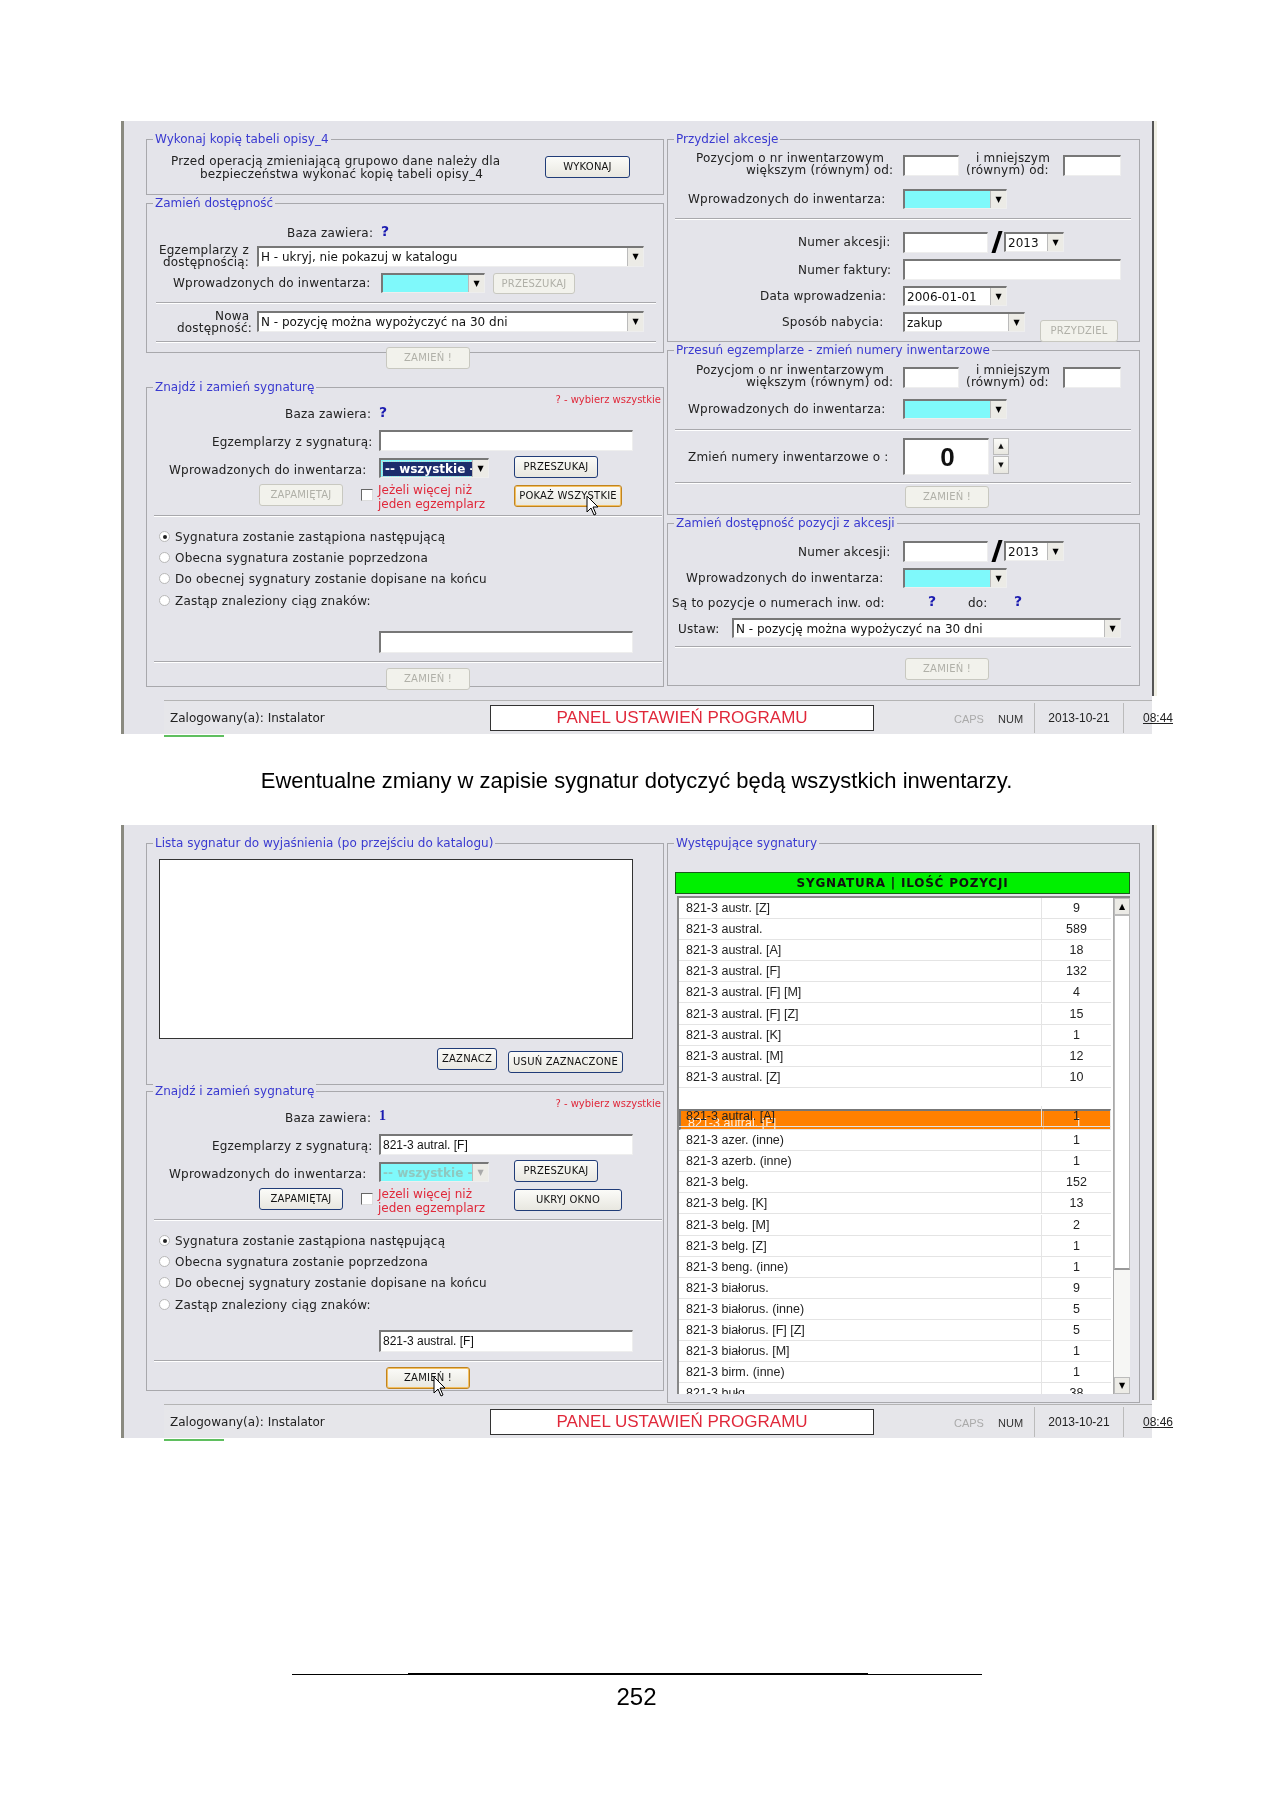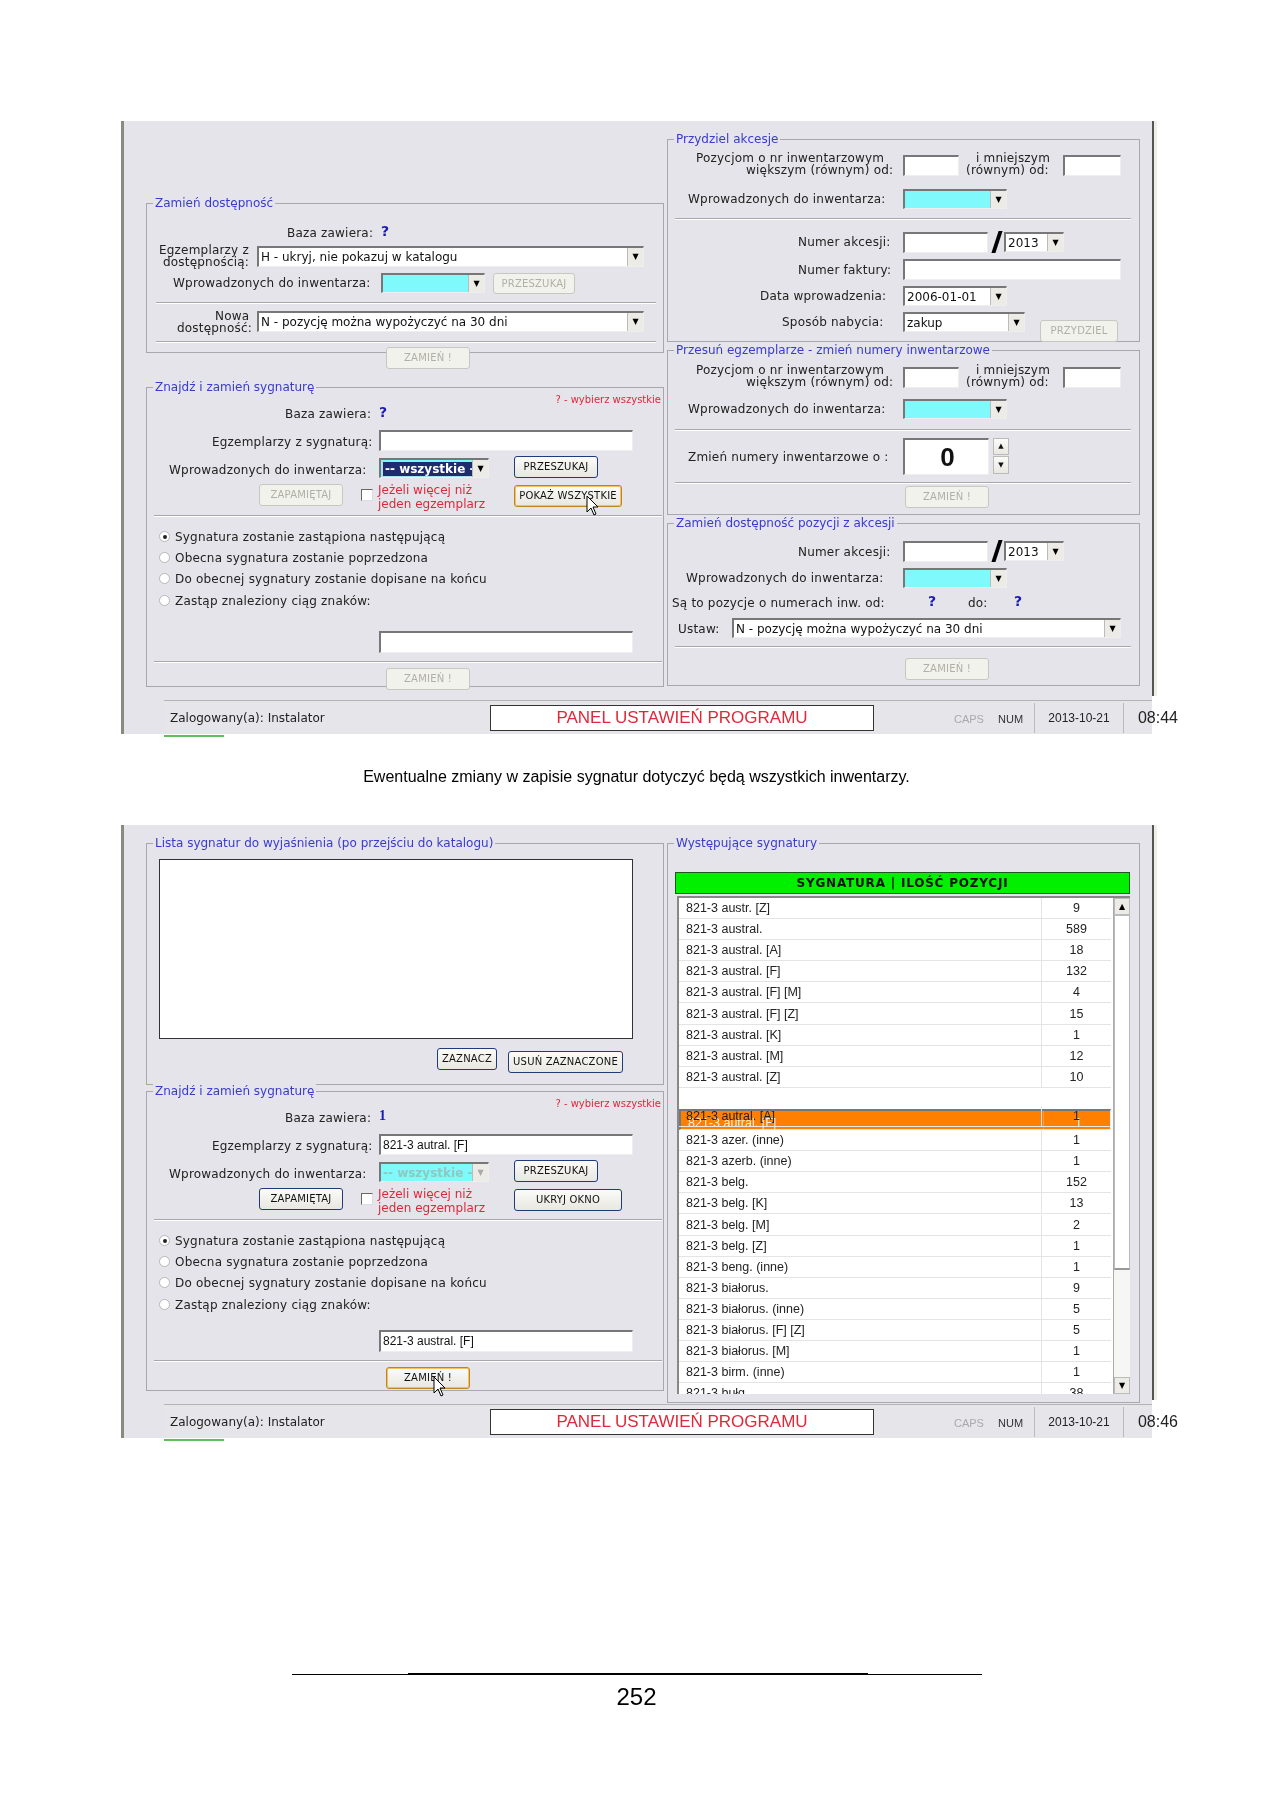--- a/index.html
+++ b/index.html
@@ -33,26 +33,26 @@
   .radio { position: absolute; width: 11px; height: 11px; border-radius: 50%; background: #fff; border: 1px solid #b8b8b8; }
   .radio.on::after { content: ""; position: absolute; left: 3px; top: 3px; width: 4px; height: 4px; border-radius: 50%; background: #222; }
   .chk { position: absolute; width: 12px; height: 12px; background: #fff; border-top: 1px solid #666; border-left: 1px solid #666; border-right: 1px solid #ddd; border-bottom: 1px solid #ddd; }
 
   .status { position: absolute; left: 0; right: 0; bottom: 0; height: 34px; border-top: 1px solid #b4b4b4; background: #e6e6ea; margin-left: 40px; }
   .status .who { position: absolute; left: 6px; top: 10px; font-size: 12px; color: #222; }
   .status .panel { position: absolute; left: 326px; top: 4px; width: 384px; height: 26px; background: #fff; border: 1px solid #333; color: #e0283a; font-size: 17px; text-align: center; line-height: 24px; font-family: "Liberation Sans", sans-serif; }
   .status .caps { position: absolute; left: 790px; top: 12px; font-size: 11px; color: #aaa; font-family: "Liberation Sans", sans-serif; }
   .status .num { position: absolute; left: 834px; top: 12px; font-size: 11px; color: #333; font-family: "Liberation Sans", sans-serif; }
   .status .date { position: absolute; left: 870px; top: 2px; width: 90px; height: 30px; border-left: 1px solid #bbb; border-right: 1px solid #bbb; font-size: 12px; line-height: 30px; text-align: center; color: #222; font-family: "Liberation Sans", sans-serif; }
-  .status .time { position: absolute; left: 964px; top: 2px; width: 60px; height: 30px; font-size: 16px; line-height: 30px; text-align: center; color: #222; font-family: "Liberation Sans", sans-serif; }
+  .status .time { position: absolute; left: 964px; top: 2px; width: 60px; height: 30px; font-size: 12px; line-height: 30px; text-align: center; color: #222; font-family: "Liberation Sans", sans-serif; text-decoration: underline; }
   .greenbar { position: absolute; left: 0; bottom: -3px; width: 60px; height: 2px; background: #5fbf5f; }
 
   .slash { position: absolute; width: 4px; height: 22px; background: #000; transform: skewX(-18deg); }
 
-  .caption { position: absolute; top: 768px; left: 0; width: 1273px; text-align: center; font-family: "Liberation Sans", sans-serif; font-size: 16px; color: #000; }
+  .caption { position: absolute; top: 768px; left: 0; width: 1273px; text-align: center; font-family: "Liberation Sans", sans-serif; font-size: 22px; color: #000; }
   .footer-line-thin { position: absolute; top: 1674px; left: 292px; width: 690px; height: 1px; background: #000; }
   .footer-line-thick { position: absolute; top: 1673px; left: 408px; width: 460px; height: 2px; background: #000; }
   .pagenum { position: absolute; top: 1683px; left: 0; width: 1273px; text-align: center; font-family: "Liberation Sans", sans-serif; font-size: 24px; color: #000; }
 
   
   .sighead { position: absolute; left: 7px; top: 28px; width: 455px; height: 22px; background: #00f000; border: 1px solid #1a5a1a; font-size: 12px; font-weight: bold; text-align: center; line-height: 20px; color: #111; letter-spacing: 0.8px; }
   .sigtable { position: absolute; left: 9px; top: 52px; width: 453px; height: 498px; background: #fff; border-top: 2px solid #888; border-left: 2px solid #888; overflow: hidden; }
   .sigrow { position: absolute; left: 0; width: 432px; height: 21px; border-bottom: 1px solid #e4e4e4; font-family: "Liberation Sans", sans-serif; font-size: 12.5px; color: #222; }
   .sigrow .c1 { position: absolute; left: 7px; top: 3px; white-space: nowrap; }
   .sigrow .c2 { position: absolute; left: 362px; width: 70px; top: 3px; text-align: center; border-left: 1px solid #e4e4e4; height: 20px; margin-top: -3px; padding-top: 3px; }
@@ -62,20 +62,26 @@
   .vscroll .up, .vscroll .down { position: absolute; left: 0; width: 16px; height: 17px; background: #ecebe6; border: 1px solid #bbb; font-size: 8px; text-align: center; line-height: 15px; }
   .vscroll .up { top: 0; }
   .vscroll .down { bottom: 0; }
   .vscroll .thumb { position: absolute; left: 0; top: 17px; width: 16px; height: 355px; background: #fff; border: 1px solid #bbb; border-bottom: 2px solid #999; }
 </style>
 </head>
 <body>
 
 <div class="shot shot1">
 
+  <div class="grp" style="left:22px; top:18px; width:518px; height:56px;">
+    <span class="grp-title">Wykonaj kopię tabeli opisy_4</span>
+    <span class="lbl" style="left:24px; top:15px;">Przed operacją zmieniającą grupowo dane należy dla</span>
+    <span class="lbl" style="left:53px; top:28px;">bezpieczeństwa wykonać kopię tabeli opisy_4</span>
+    <div class="btn" style="left:398px; top:16px; width:85px; height:22px; line-height:20px;">WYKONAJ</div>
+  </div>
 
   <div class="grp" style="left:22px; top:82px; width:518px; height:150px;">
     <span class="grp-title">Zamień dostępność</span>
     <span class="lbl" style="left:140px; top:23px;">Baza zawiera:</span>
     <span class="q" style="left:234px; top:19px;">?</span>
     <span class="lbl r" style="left:12px; top:40px;">Egzemplarzy z</span>
     <span class="lbl r" style="left:16px; top:52px;">dostępnością:</span>
     <div class="sel" style="left:110px; top:42px; width:387px; height:21px;">
       <span>H - ukryj, nie pokazuj w katalogu</span>
       <span class="arr">▼</span>

